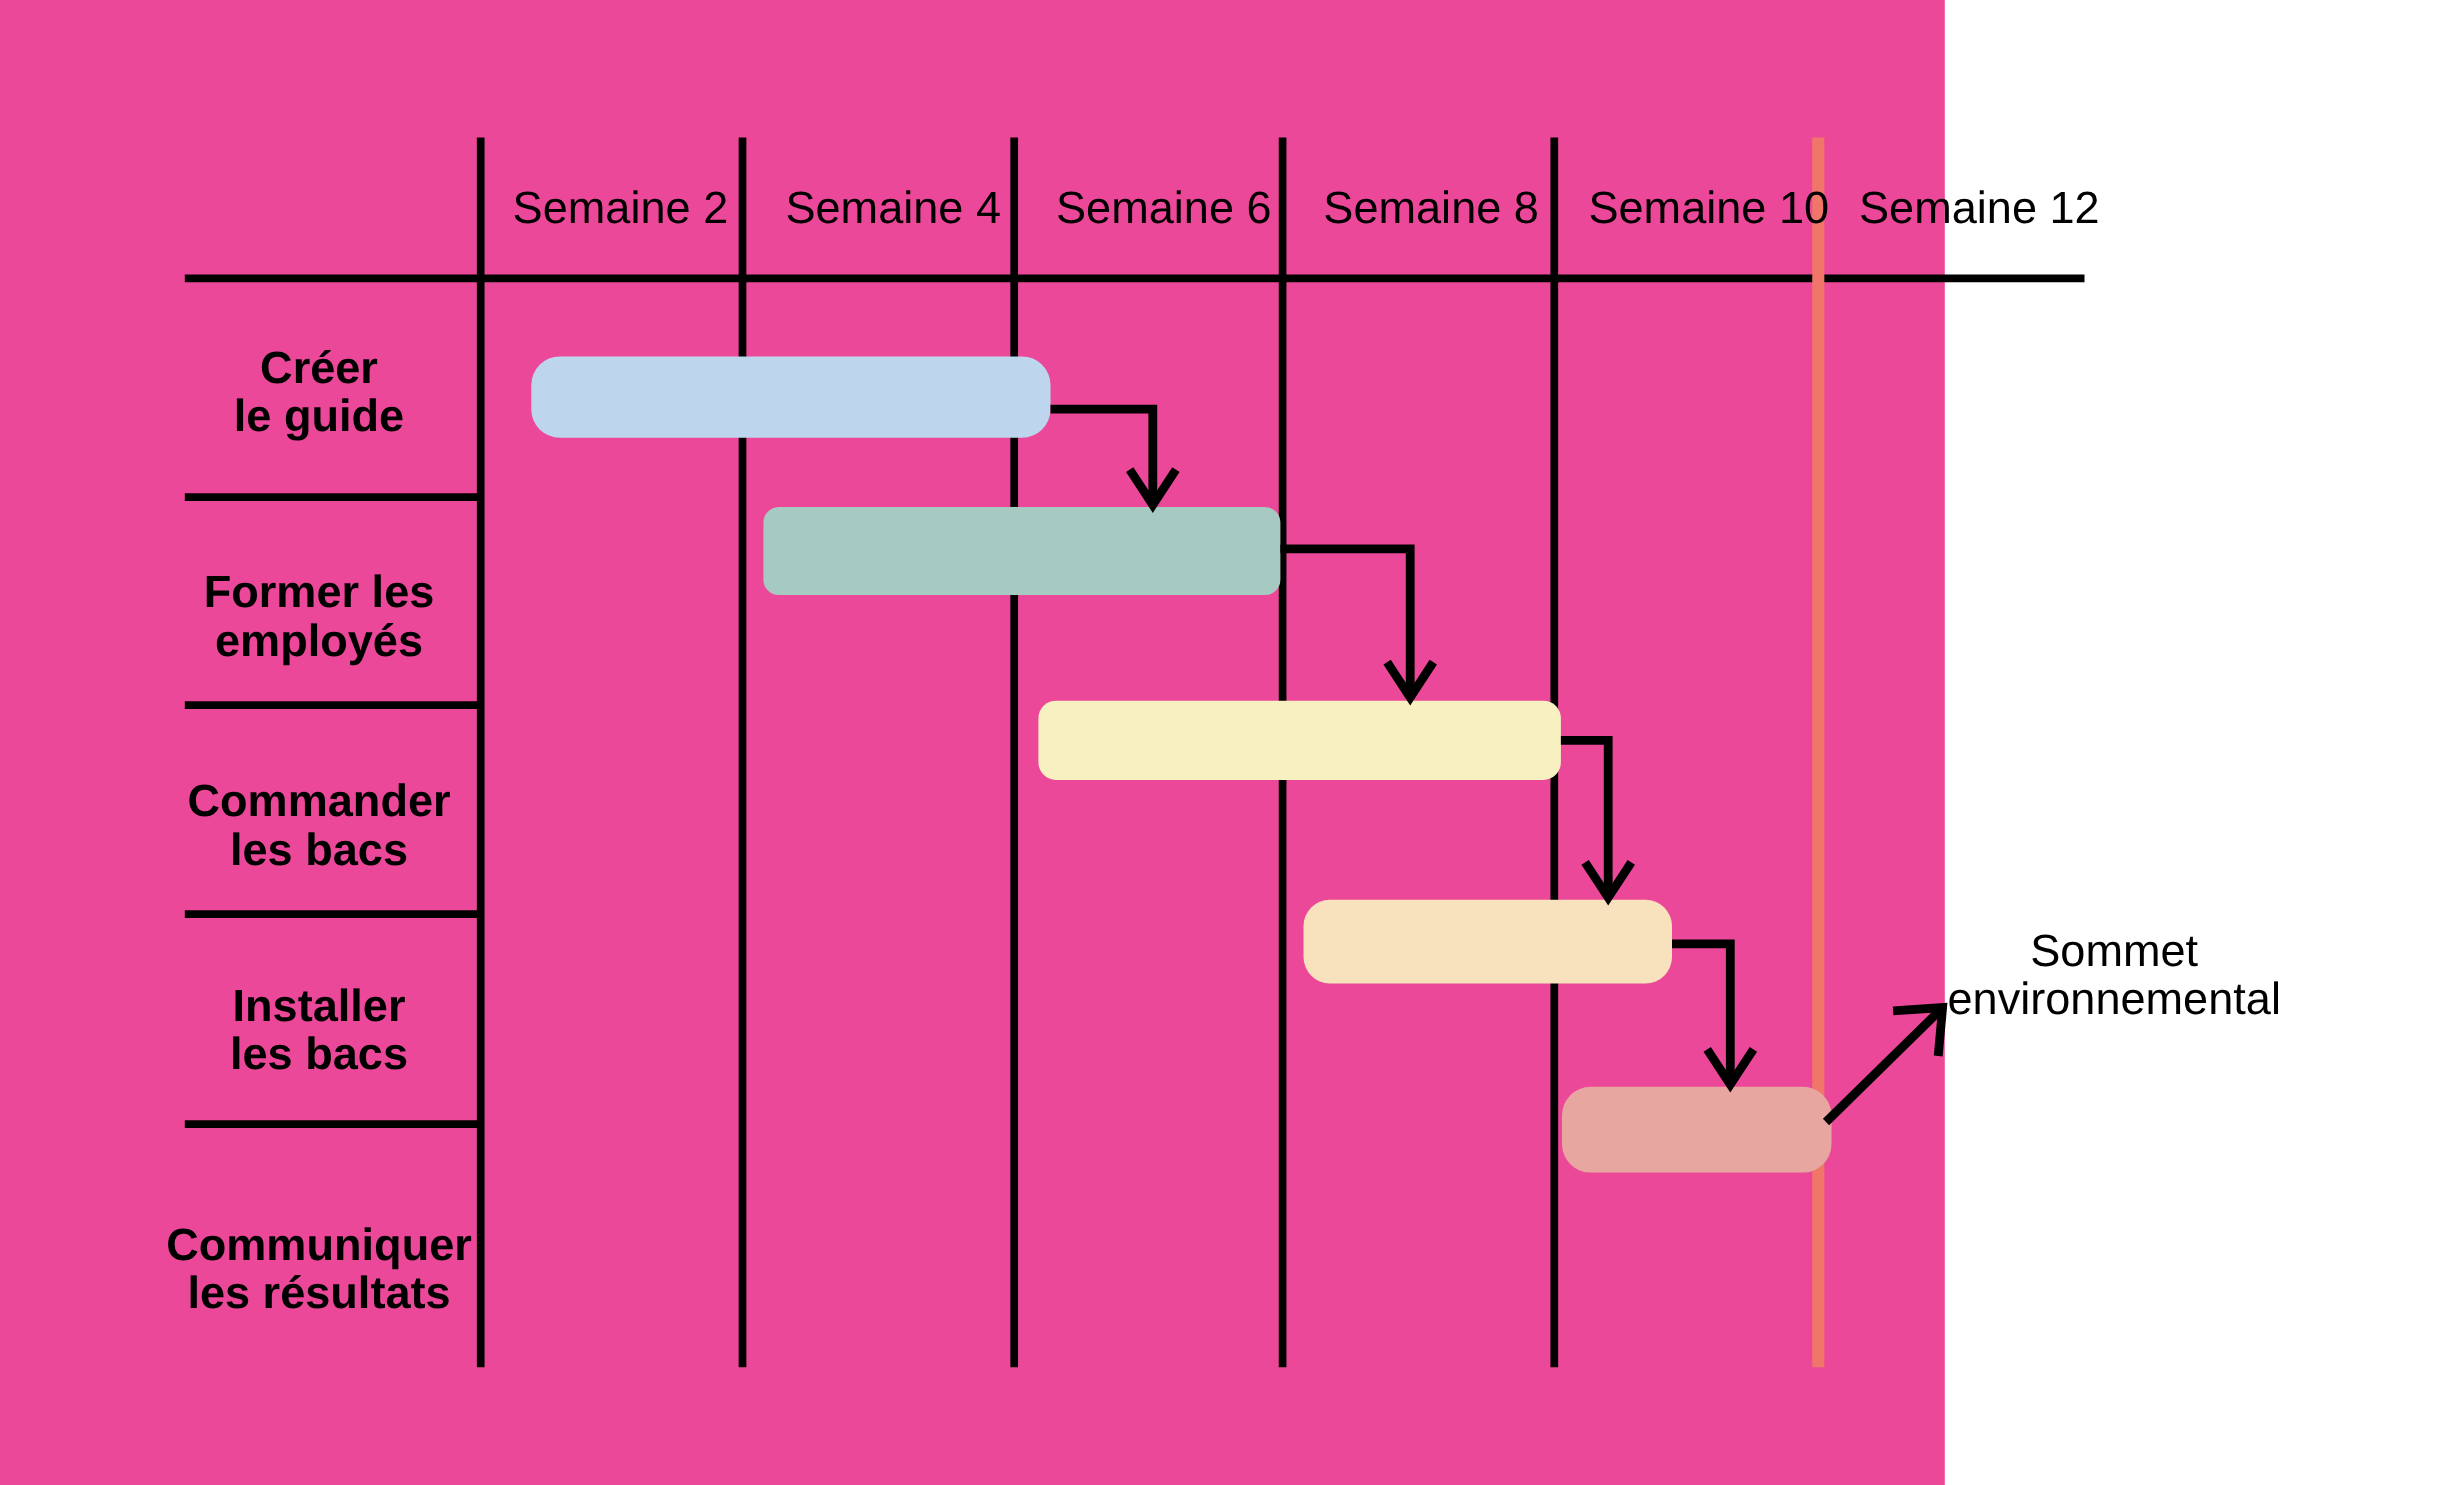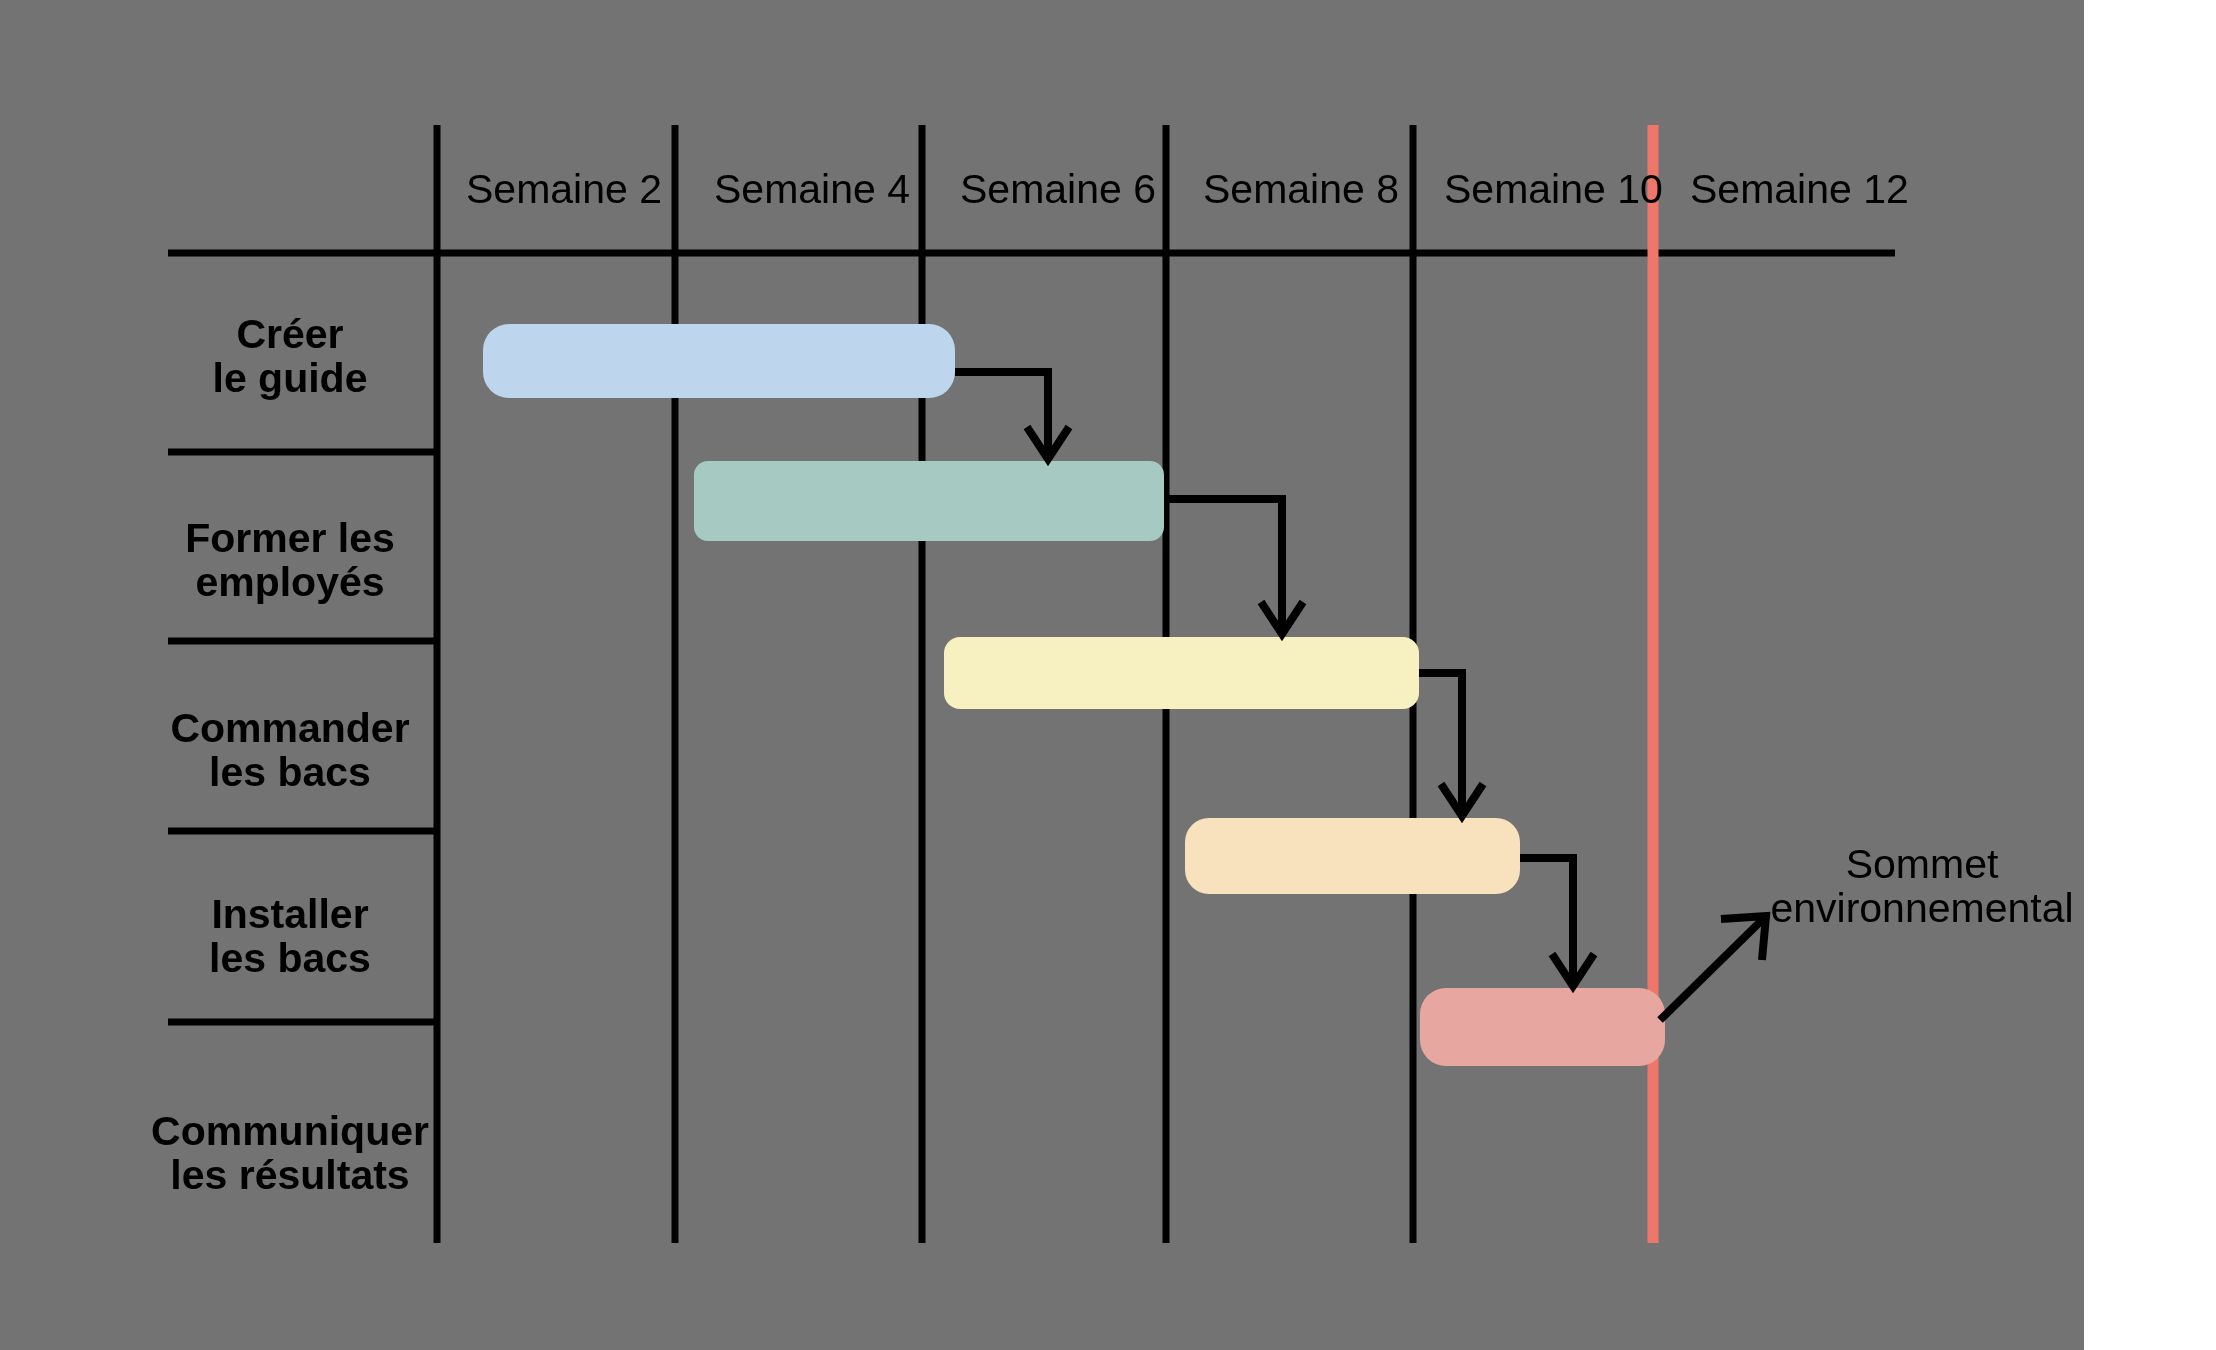--- a/index.html
+++ b/index.html
@@ -8,23 +8,23 @@
     background: #ffffff;
   }
   body {
     width: 2216px;
     height: 1350px;
     font-family: "Liberation Sans", sans-serif;
     overflow: hidden;
   }
   #gantt-root {
     position: relative;
-    width: 2084px;
+    width: 1768px;
     height: 1350px;
-    background: #737373;
+    background: #ec4899;
   }
   svg#gantt-svg {
     display: block;
     width: 2216px;
     height: 1350px;
   }
   .grid-line        { stroke: #000000; stroke-width: 7; }
   .row-rule         { stroke: #000000; stroke-width: 7; }
   .header-rule      { stroke: #000000; stroke-width: 7; }
   .milestone-line   { stroke-width: 11; }

